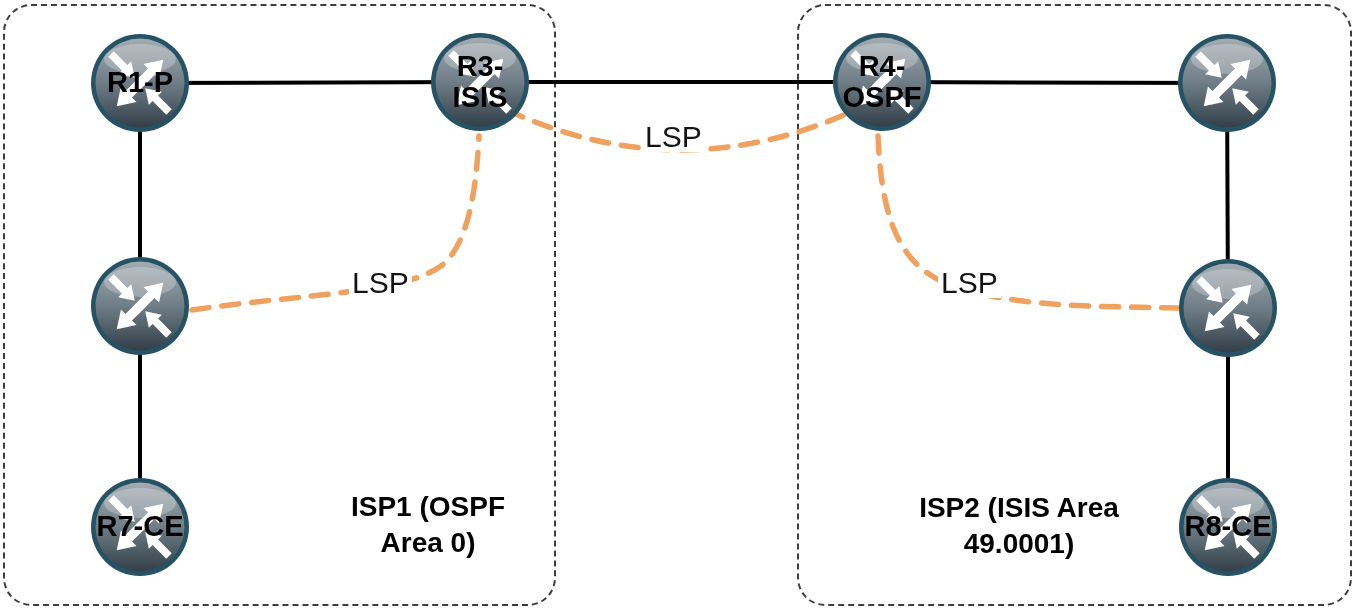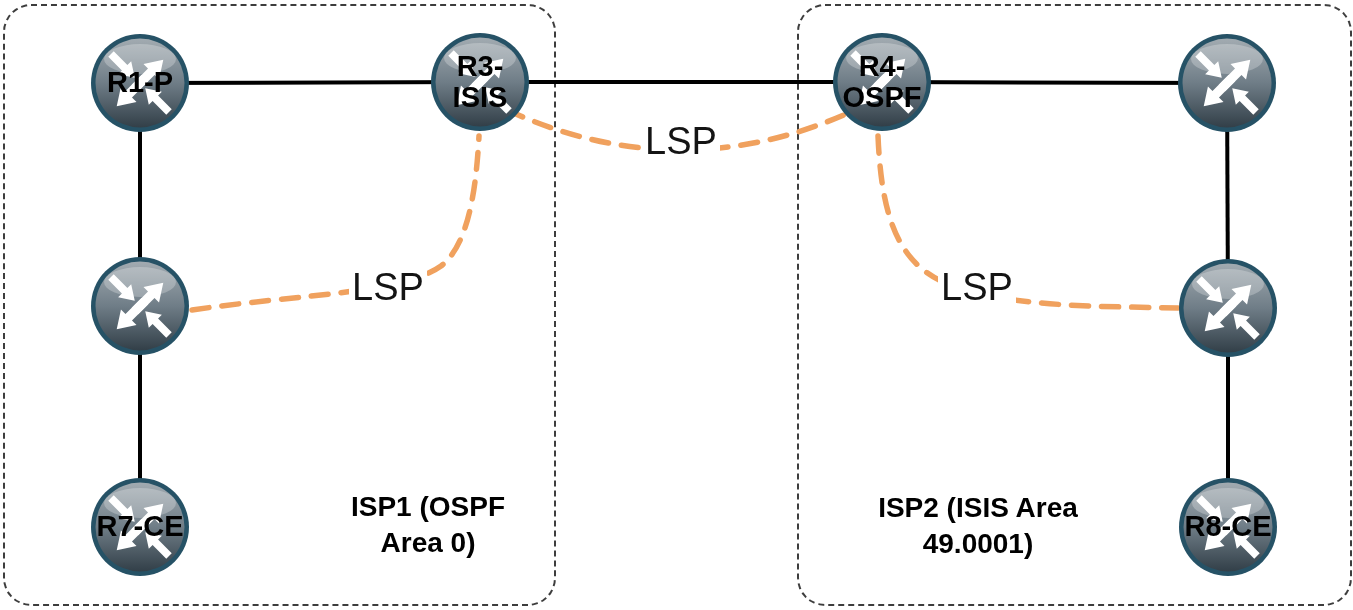--- a/index.html
+++ b/index.html
@@ -62,41 +62,41 @@
   .node-r2 { left: 1177px; top: 33px;  }
   .node-r5 { left: 90px;   top: 256px; }
   .node-r6 { left: 1178px; top: 258px; }
   .node-r7 { left: 90px;   top: 477px; }
   .node-r8 { left: 1178px; top: 477px; }
 
   .lsp-label {
     position: absolute;
     background: #ffffff;
     color: #141414;
-    font-size: 38px;
+    font-size: 30px;
     font-weight: 400;
     line-height: 1.0;
     padding: 0 3px;
     letter-spacing: 0px;
   }
   .lsp-label-mid   { left: 642px; top: 122px; }
   .lsp-label-left  { left: 349px; top: 268px; }
   .lsp-label-right { left: 938px; top: 268px; }
 
   .region-label {
     position: absolute;
     text-align: center;
     font-weight: bold;
     font-size: 28px;
     line-height: 1.28;
     color: #000000;
     white-space: pre-line;
   }
   .region-label-isp1 { left: 308px; top: 489px; width: 240px; }
-  .region-label-isp2 { left: 823px; top: 490px; width: 310px; }
+  .region-label-isp2 { left: 864px; top: 490px; width: 310px; }
 </style>
 </head>
 <body>
 
 <div class="canvas">
 
   <svg width="0" height="0" style="position:absolute" aria-hidden="true">
     <defs>
       <linearGradient id="routerBody" x1="0" y1="0" x2="0" y2="1">
         <stop offset="0" stop-color="#A2ABB1"></stop>

